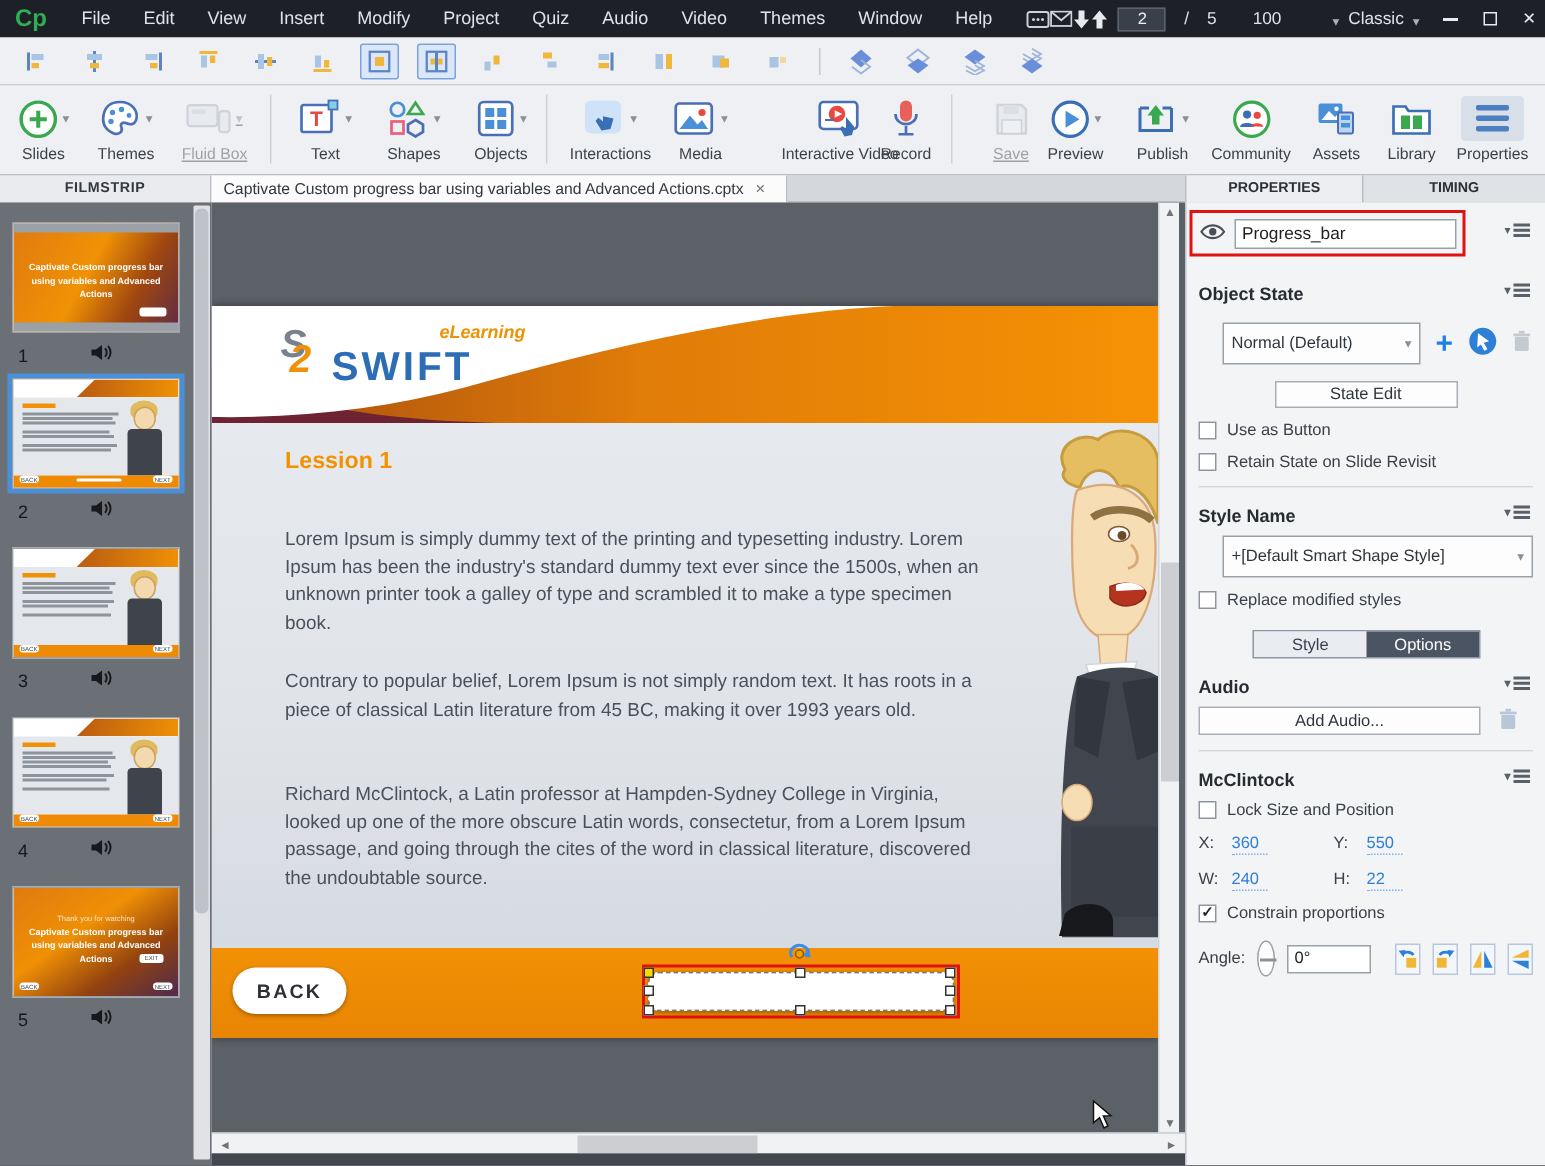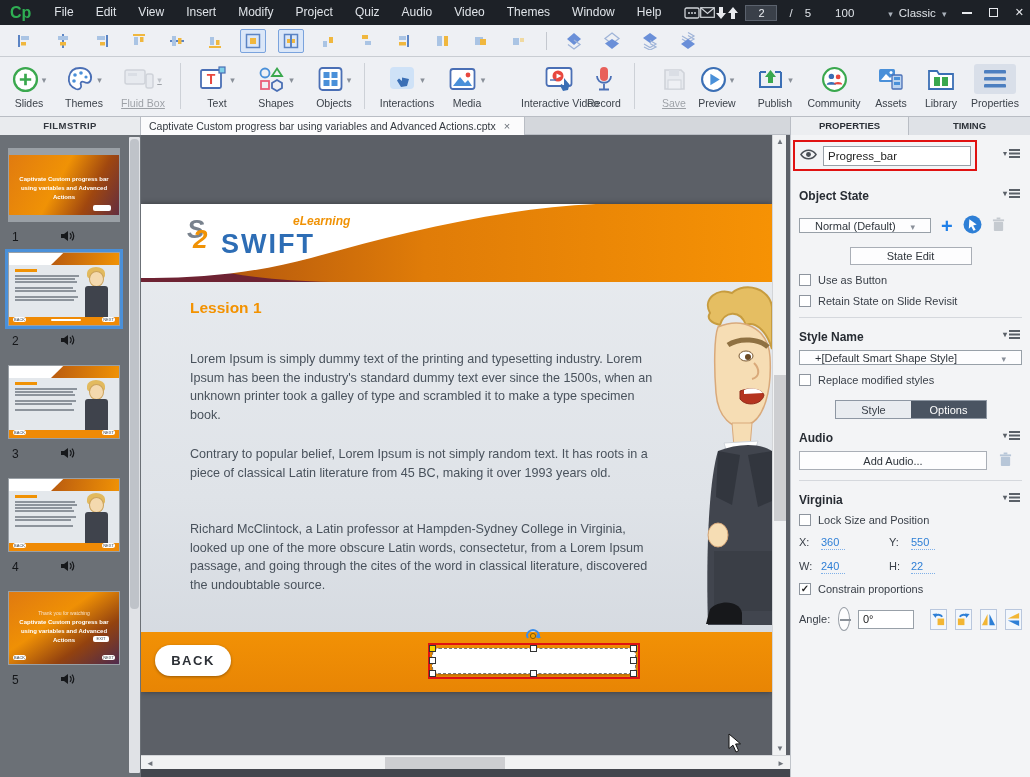--- a/index.html
+++ b/index.html
@@ -97,21 +97,21 @@
   #panel{position:absolute;left:790px;top:135px;width:240px;height:642px;background:#f3f4f6;border-left:1px solid #c0c4ca;font-size:11px;color:#3a4049;}
   #name-box{position:absolute;left:2px;top:5px;width:184px;height:31px;border:2px solid #e01212;display:flex;align-items:center;padding:0 5px;gap:6px;}
   #name-input{width:148px;height:20px;border:1px solid #98a0a8;font-size:11.5px;padding:0 4px;background:#fff;color:#222;}
   .mi{position:absolute;right:10px;display:flex;align-items:center;gap:2px;}
   .mi .c{font-size:8px;color:#5a6068;}
   .mi .b{width:11px;height:2px;background:#5a6068;box-shadow:0 3.5px 0 #5a6068,0 7px 0 #5a6068;margin-top:-7px;}
   .sec-hdr{font-weight:bold;font-size:12px;color:#272c33;padding:12px 10px 4px 8px;position:relative;}
   .divider{border-top:1px solid #d5d8dd;margin:10px 8px 0 8px;}
   .chk-row{display:flex;align-items:center;gap:7px;padding:9px 0 0 8px;}
   .chk{width:12px;height:12px;background:#fff;border:1px solid #8e959e;display:flex;align-items:center;justify-content:center;font-size:10px;color:#222;font-weight:bold;line-height:1;}
-  .ddl{height:15px;border:1px solid #98a0a8;background:#fdfdfe;display:flex;align-items:center;justify-content:space-between;padding:0 15px;color:#2f353c;}
+  .ddl{height:28px;border:1px solid #98a0a8;background:#fdfdfe;display:flex;align-items:center;justify-content:space-between;padding:0 5px;color:#2f353c;margin-left:16px;}
   .btn{border:1px solid #a9aeb6;background:#fdfdfe;text-align:center;color:#2f353c;}
   #state-row{display:flex;align-items:center;gap:10px;padding:8px 8px 0 8px;}
   #plus-btn{color:#1f7fe8;font-size:20px;font-weight:bold;line-height:16px;}
   #tabs2{margin:14px 0 0 44px;width:152px;height:19px;display:flex;border:1px solid #8e97a3;}
   #tabs2 .t-style{flex:1;background:#e9ecf0;text-align:center;line-height:18px;}
   #tabs2 .t-options{flex:1;background:#4a5462;color:#fff;text-align:center;line-height:18px;}
   .tr-vals{display:flex;padding:10px 8px 0 8px;}
   .tv-lab{width:22px;color:#3a4049;}
   .tv-val{color:#2e7fd6;border-bottom:1px dotted #7fb0e8;padding-bottom:1px;min-width:24px;}
   .tv-gap{width:44px;}
@@ -832,21 +832,21 @@
             <rect x="2" y="5" width="10" height="10" rx="1"></rect>
             <rect x="1" y="2.5" width="12" height="2"></rect>
             <rect x="5" y="0.5" width="4" height="2"></rect>
           </svg>
       </span>
     </div>
 
     <div class="divider"></div>
 
     <div class="sec-hdr">
-      <span>Virginia</span>
+      <span>McClintock</span>
       <span class="mi" style="top:12px;">
           <span class="c">▾</span>
           <span class="b"></span>
         </span>
     </div>
     <div class="chk-row" style="padding-top:3px;">
       <span class="chk"></span>
       <span>Lock Size and Position</span>
     </div>
 

